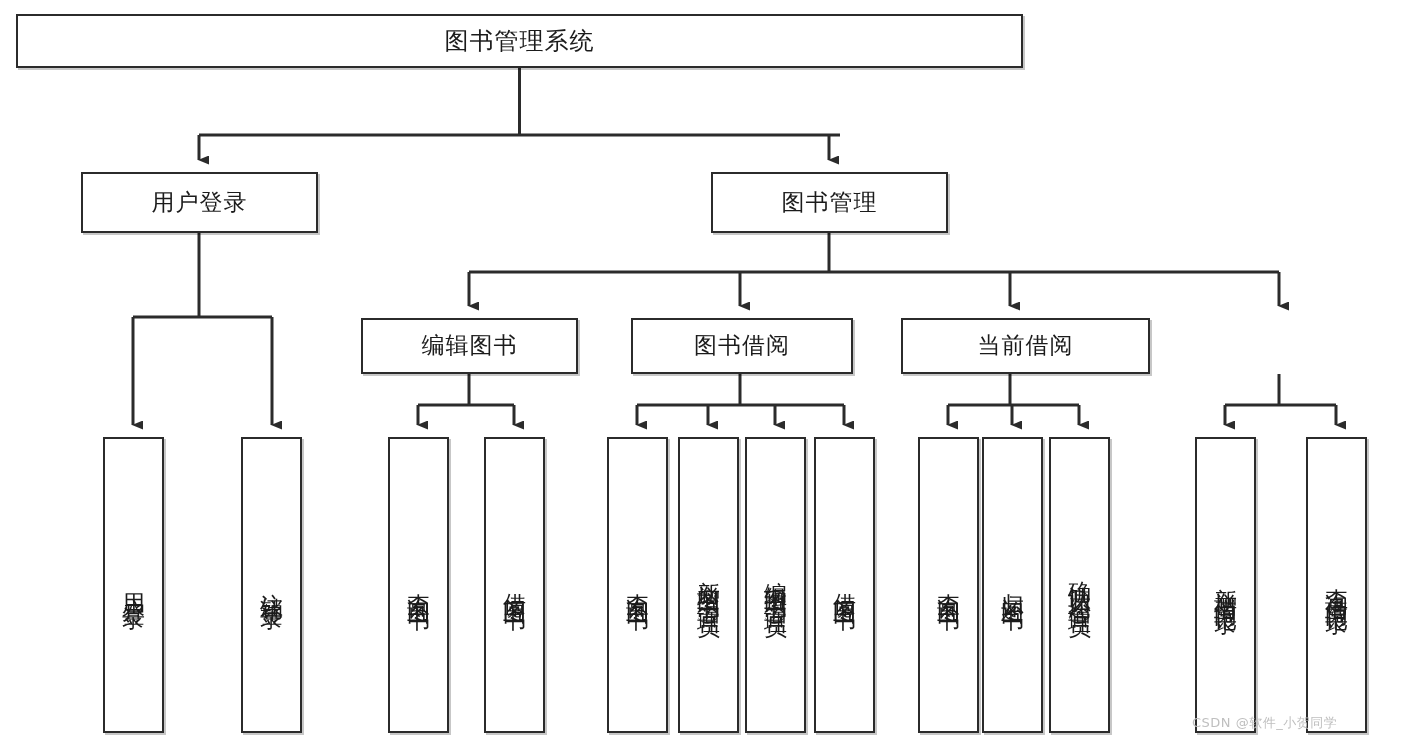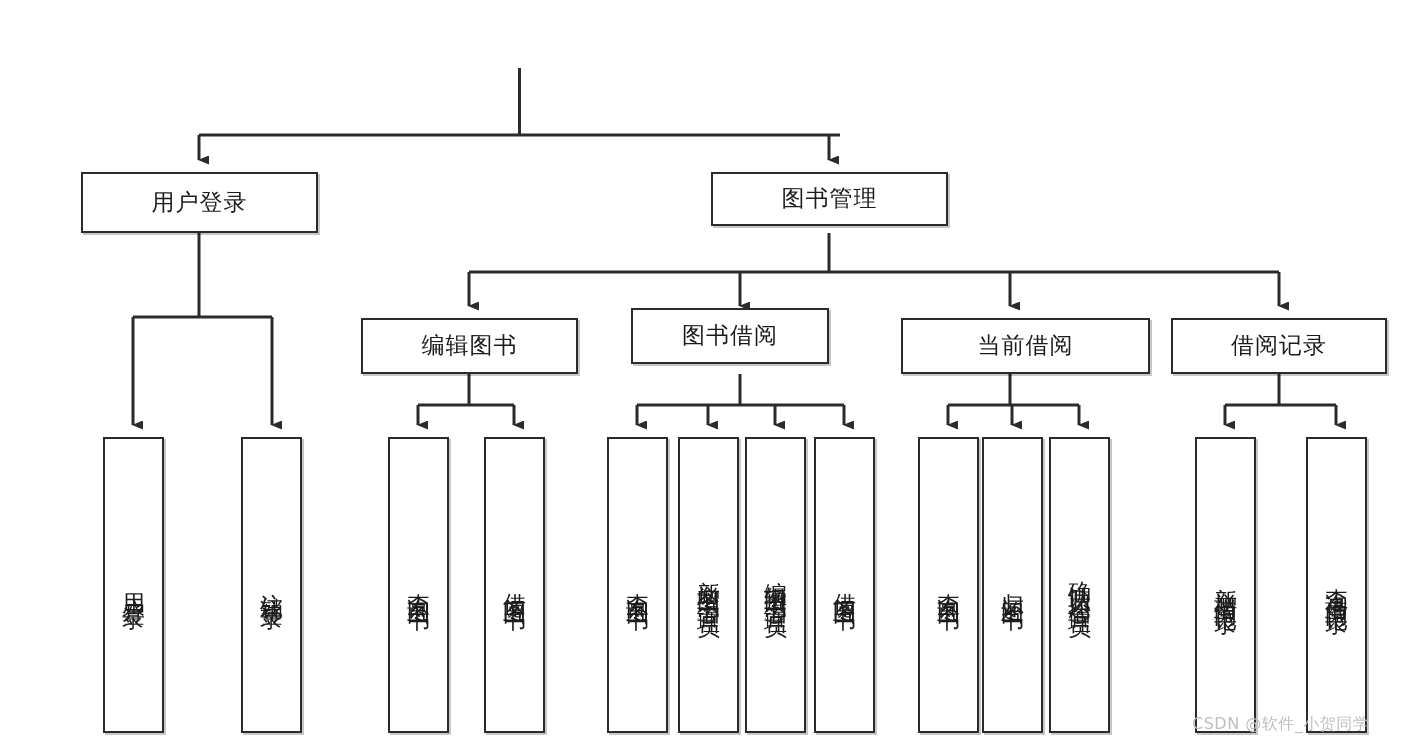--- a/index.html
+++ b/index.html
@@ -51,21 +51,21 @@
     font-size: 23px;
     writing-mode: vertical-rl;
     text-orientation: upright;
     letter-spacing: 5px;
     white-space: nowrap;
     max-height: 100%;
   }
   .watermark {
     position: absolute;
     color: #bfbfbf;
-    font-size: 16px;
+    font-size: 13px;
     letter-spacing: 0.5px;
     white-space: nowrap;
     pointer-events: none;
   }
 </style>
 </head>
 <body>
 
 <div id="diagram-root">
 
@@ -112,44 +112,44 @@
       <path d="M1012,405 L1012,425" marker-end="url(#arrowhead)"></path>
       <path d="M1079,405 L1079,425" marker-end="url(#arrowhead)"></path>
 
       <path d="M1279,374 L1279,405"></path>
       <path d="M1225,405 L1336,405"></path>
       <path d="M1225,405 L1225,425" marker-end="url(#arrowhead)"></path>
       <path d="M1336,405 L1336,425" marker-end="url(#arrowhead)"></path>
     </g>
   </svg>
 
+  <div class="node-box" style="left:16px; top:14px; width:1007px; height:54px;">
+    <span class="node-label root-label">图书管理系统</span>
+  </div>
 
   <div class="node-box" style="left:81px; top:172px; width:237px; height:61px;">
     <span class="node-label h-label">用户登录</span>
   </div>
 
-  <div class="node-box" style="left:711px; top:172px; width:237px; height:54px;">
+  <div class="node-box" style="left:711px; top:172px; width:237px; height:61px;">
     <span class="node-label h-label">图书管理</span>
   </div>
 
   <div class="node-box" style="left:361px; top:318px; width:217px; height:56px;">
     <span class="node-label h-label">编辑图书</span>
   </div>
 
-  <div class="node-box" style="left:631px; top:308px; width:198px; height:56px;">
+  <div class="node-box" style="left:631px; top:318px; width:222px; height:56px;">
     <span class="node-label h-label">图书借阅</span>
   </div>
 
   <div class="node-box" style="left:901px; top:318px; width:249px; height:56px;">
     <span class="node-label h-label">当前借阅</span>
   </div>
 
-  <div class="node-box" style="left:1171px; top:318px; width:216px; height:56px;">
-    <span class="node-label h-label">借阅记录</span>
-  </div>
 
   <div class="node-box" style="left:103px; top:437px; width:61px; height:296px;">
     <span class="node-label v-label">用户登录</span>
   </div>
 
   <div class="node-box" style="left:241px; top:437px; width:61px; height:296px;">
     <span class="node-label v-label">注销登录</span>
   </div>
 
   <div class="node-box" style="left:388px; top:437px; width:61px; height:296px;">

